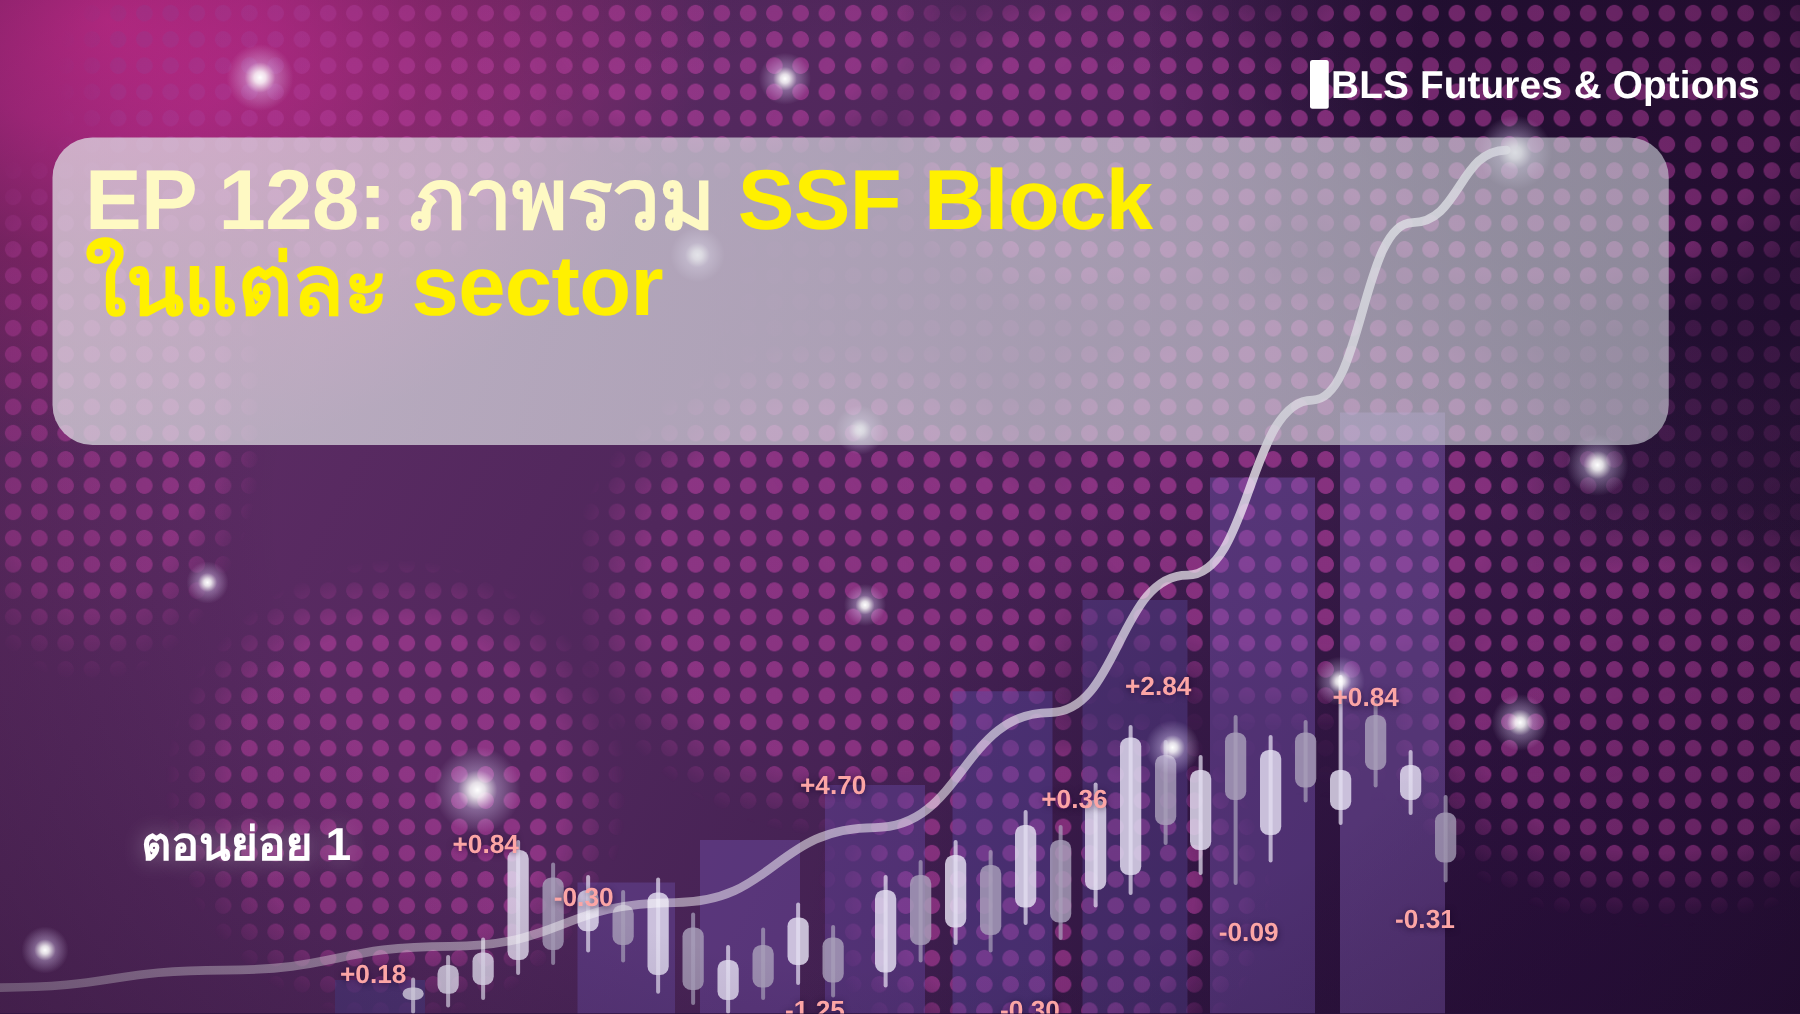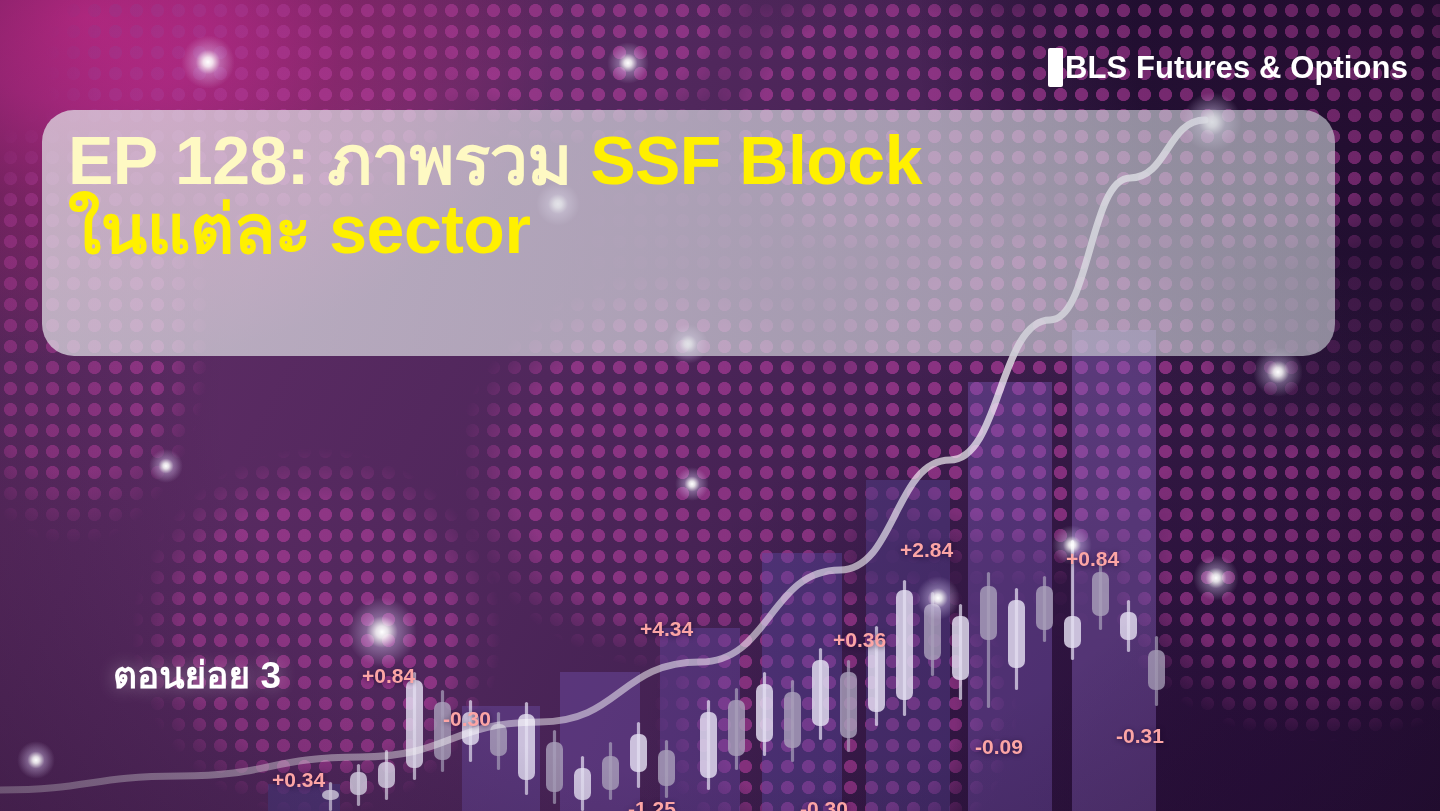--- a/index.html
+++ b/index.html
@@ -258,25 +258,25 @@
       <div class="spark" style="left: 916px; top: 576px; width: 44px; height: 44px;"></div>
       <div class="spark" style="left: 1052px; top: 525px; width: 40px; height: 40px;"></div>
       <div class="spark" style="left: 1182px; top: 92px; width: 60px; height: 60px;"></div>
       <div class="spark" style="left: 1193px; top: 555px; width: 46px; height: 46px;"></div>
       <div class="spark" style="left: 1253px; top: 347px; width: 50px; height: 50px;"></div>
       <div class="spark" style="left: 149px; top: 449px; width: 34px; height: 34px;"></div>
       <div class="spark" style="left: 17px; top: 741px; width: 38px; height: 38px;"></div>
     </div>
 
   <div id="dlabels">
-      <div class="dlabel" style="left: 272px; top: 768px;">+0.34</div>
+      <div class="dlabel" style="left: 272px; top: 768px;">+0.18</div>
       <div class="dlabel" style="left: 362px; top: 664px;">+0.84</div>
       <div class="dlabel" style="left: 443px; top: 707px;">-0.30</div>
       <div class="dlabel" style="left: 628px; top: 797px;">-1.25</div>
-      <div class="dlabel" style="left: 640px; top: 617px;">+4.34</div>
+      <div class="dlabel" style="left: 640px; top: 617px;">+4.70</div>
       <div class="dlabel" style="left: 800px; top: 797px;">-0.30</div>
       <div class="dlabel" style="left: 833px; top: 628px;">+0.36</div>
       <div class="dlabel" style="left: 900px; top: 538px;">+2.84</div>
       <div class="dlabel" style="left: 975px; top: 735px;">-0.09</div>
       <div class="dlabel" style="left: 1066px; top: 547px;">+0.84</div>
       <div class="dlabel" style="left: 1116px; top: 724px;">-0.31</div>
     </div>
 
   <div class="brand">
     <div class="brand-bar"></div>
@@ -286,15 +286,15 @@
   <div class="title-panel"></div>
   <div class="title-wrap">
     <div class="title-line">
       <span class="t-navy">EP 128: ภาพรวม</span><span class="t-navy">&nbsp;</span><span class="t-yellow">SSF Block</span>
     </div>
     <div class="title-line">
       <span class="t-yellow">ในแต่ละ sector</span>
     </div>
   </div>
 
-  <div class="sublabel">ตอนย่อย 3</div>
+  <div class="sublabel">ตอนย่อย 1</div>
 
 </div>
 
 </body></html>

